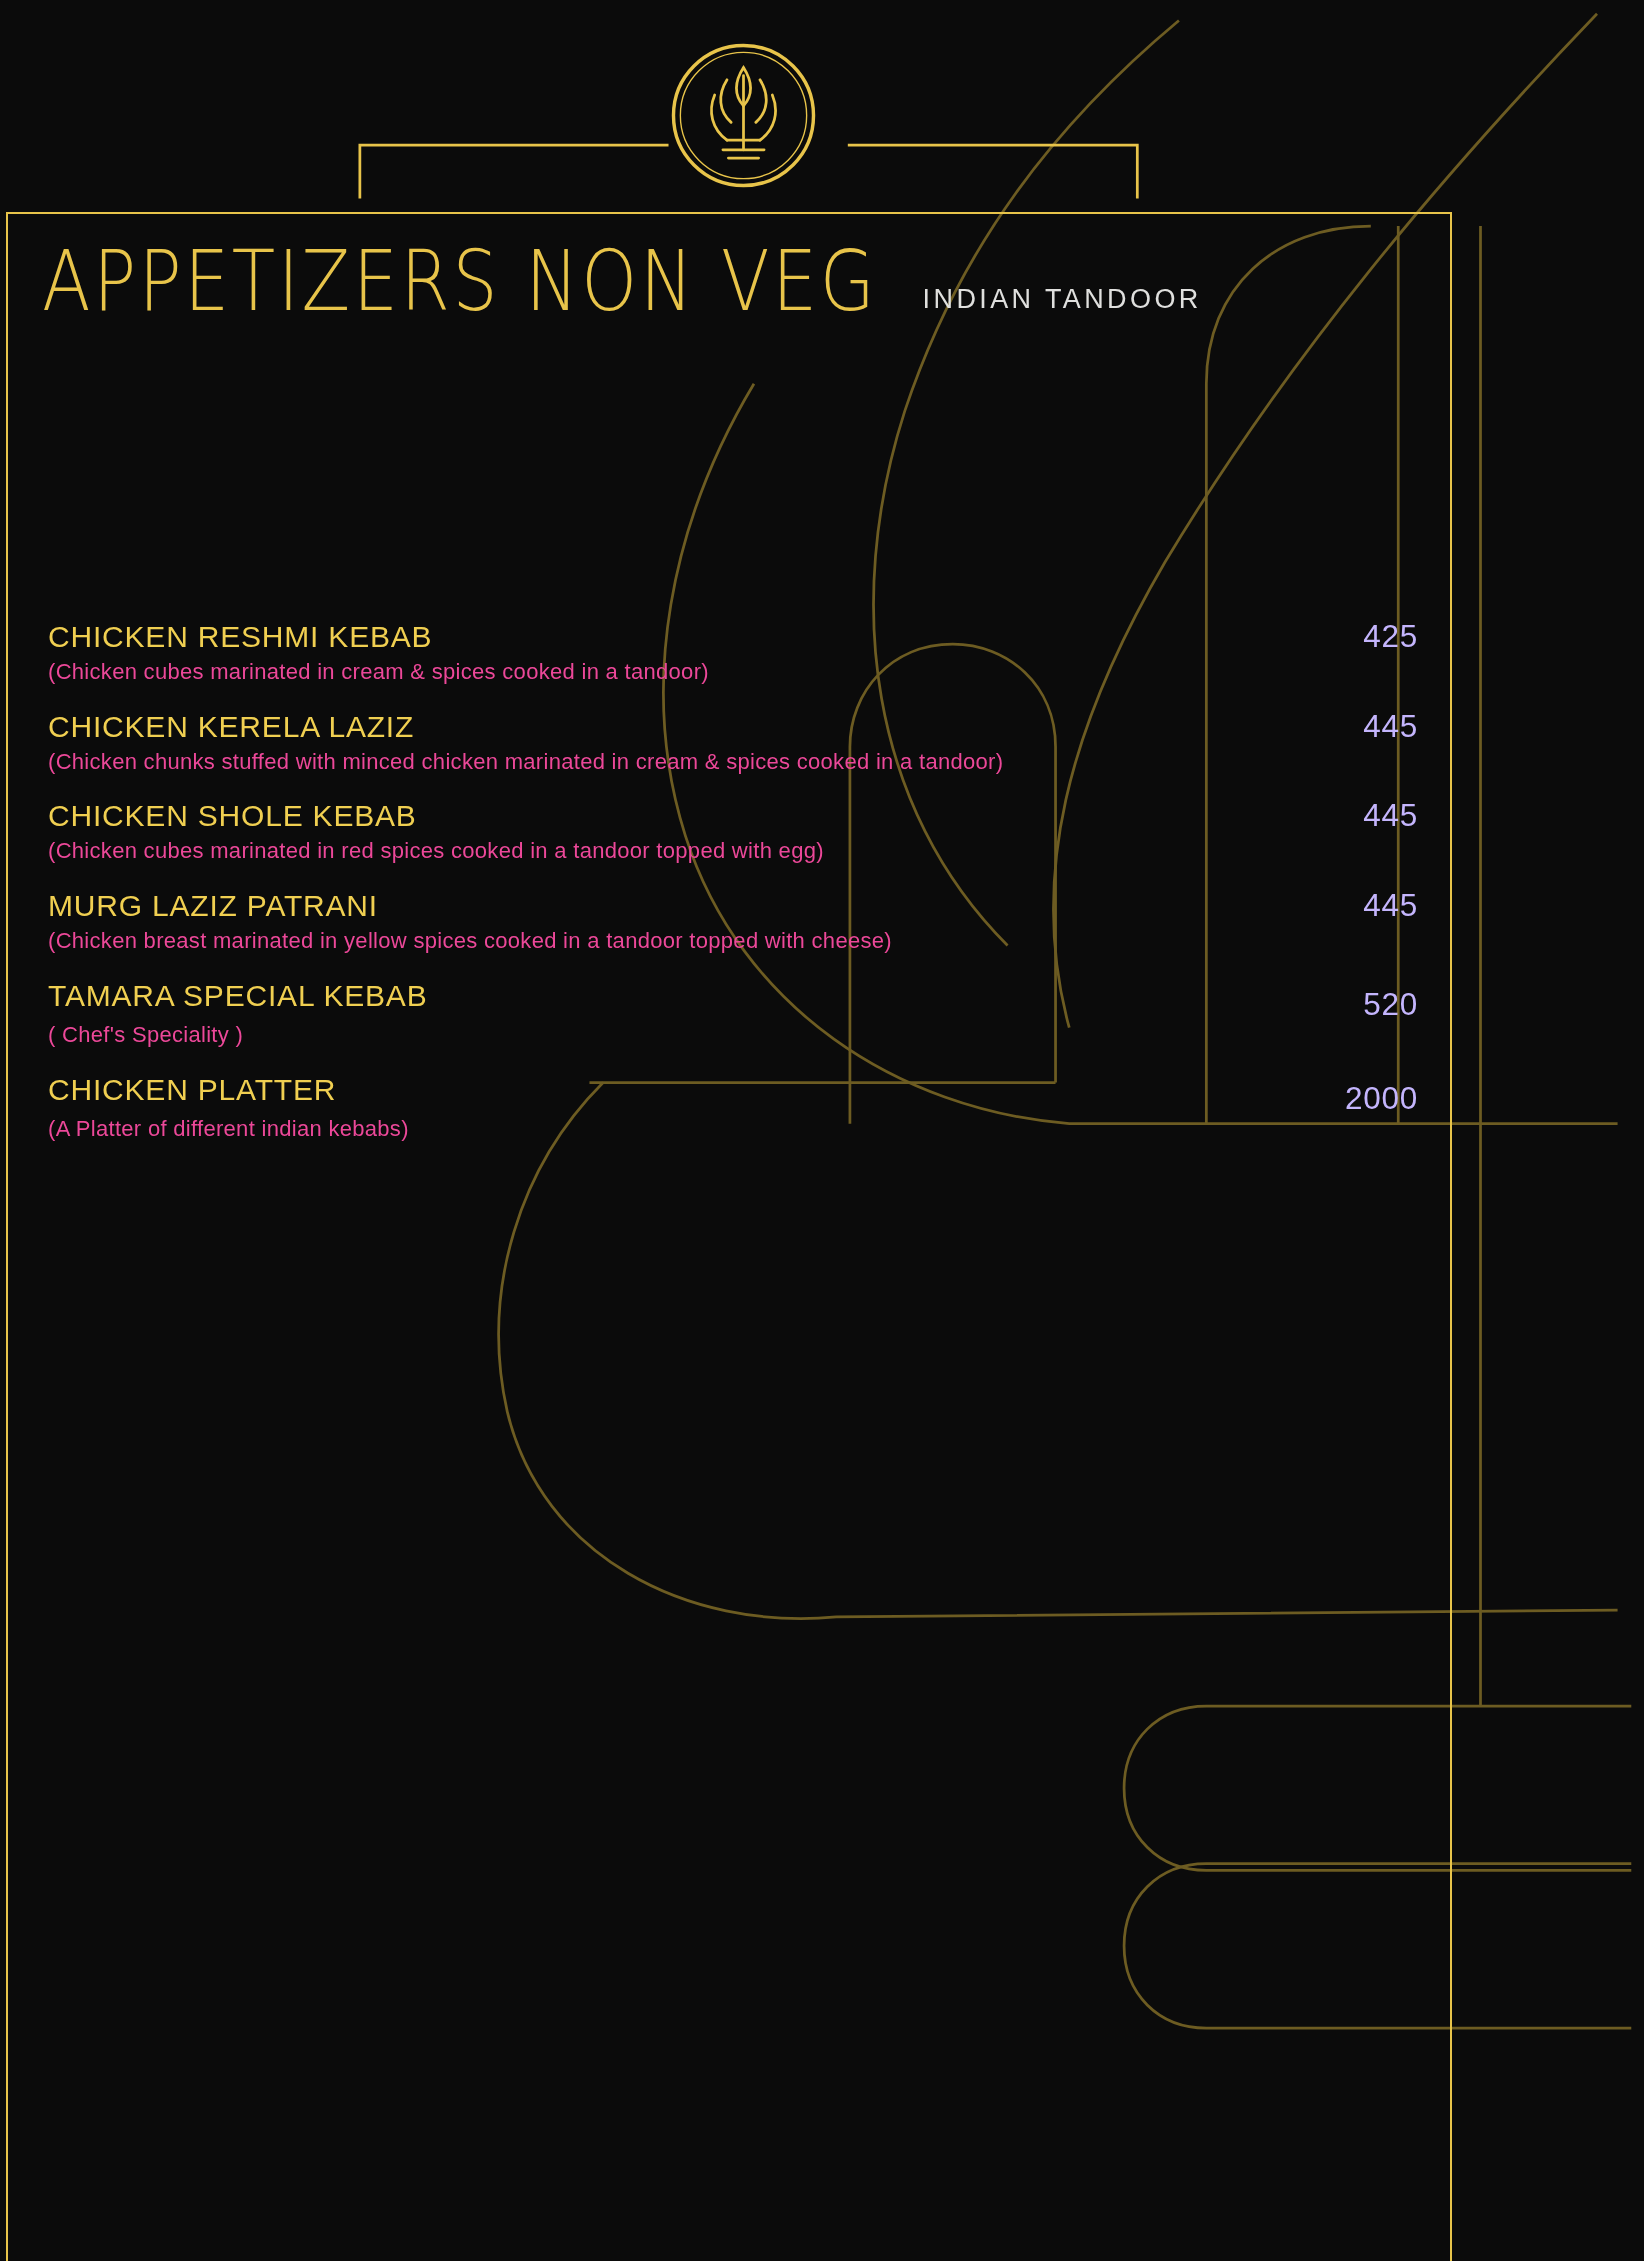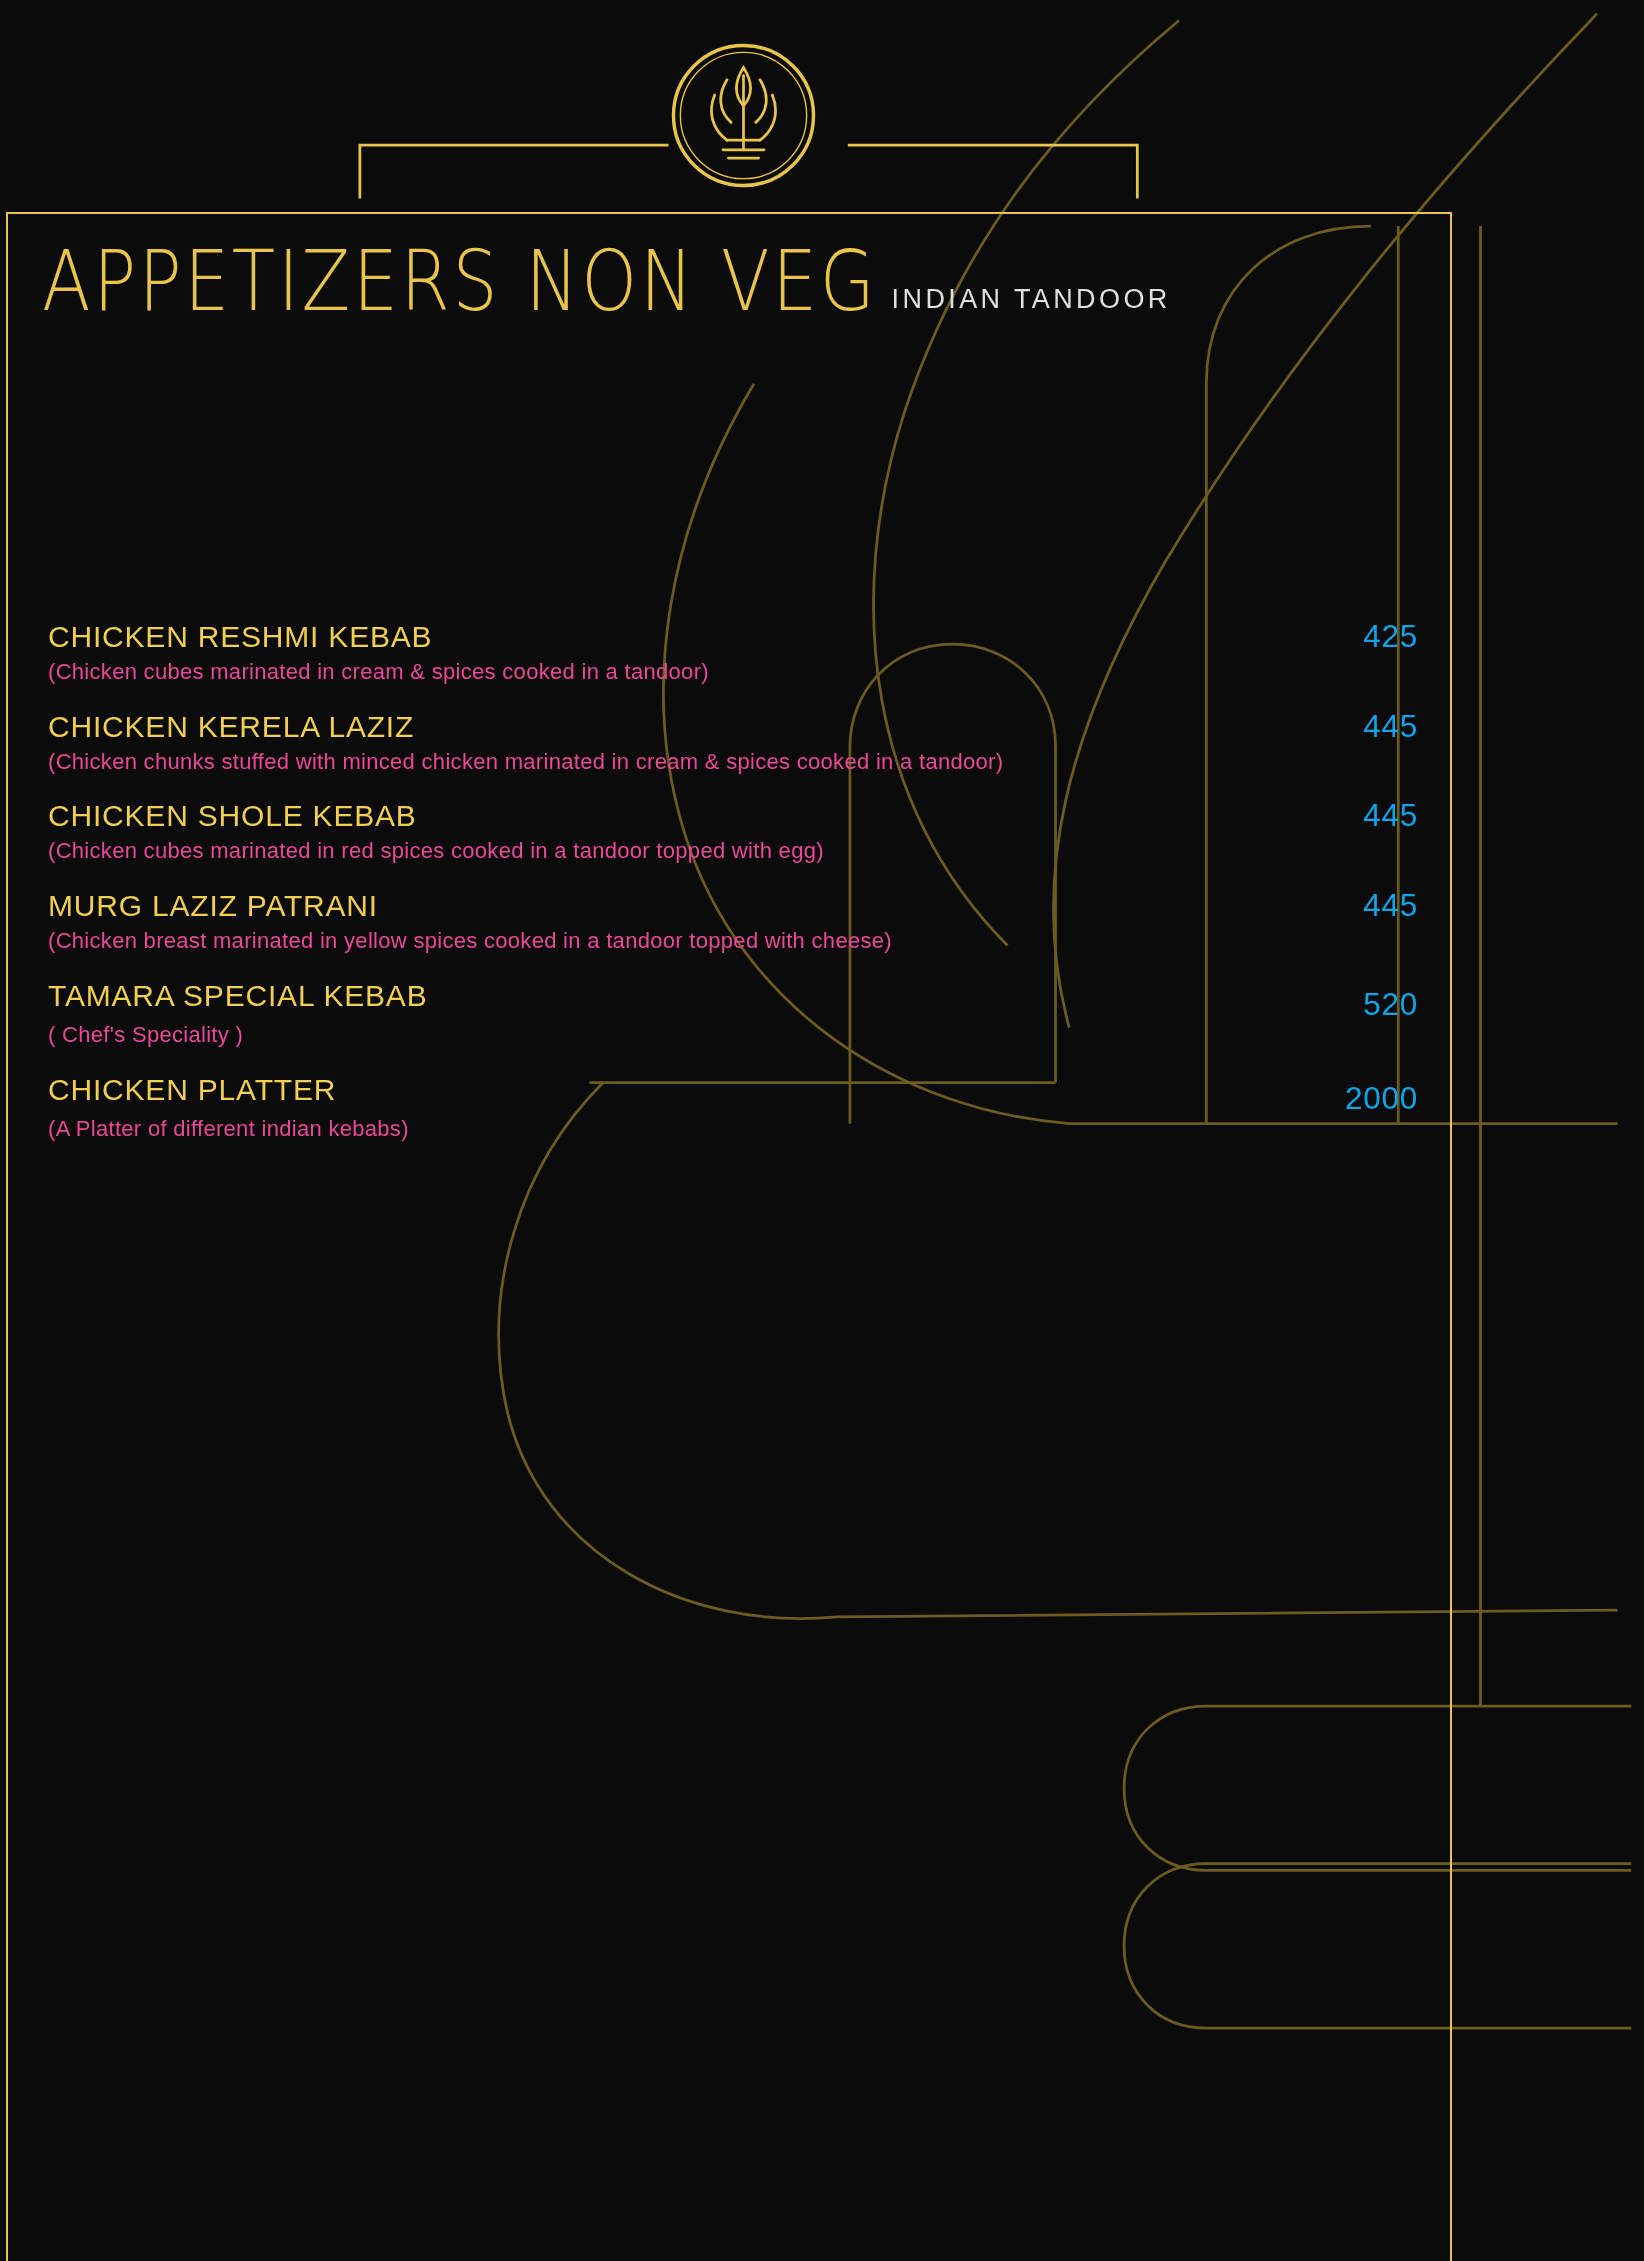--- a/index.html
+++ b/index.html
@@ -66,21 +66,21 @@
     font-size: 71px;
     letter-spacing: 2.7px;
     color: #e8c44a;
     font-weight: 300;
     line-height: 1;
     white-space: nowrap;
     transform: scaleY(1.18);
     transform-origin: left bottom;
   }
   #section-subtitle {
-    margin-left: 14px;
+    margin-left: 45px;
     font-size: 27px;
     letter-spacing: 3.4px;
     color: #e0e0de;
     font-weight: 300;
     white-space: nowrap;
     position: relative;
     top: -4.1px;
   }
 
   
@@ -114,21 +114,21 @@
     margin-left: 11px;
     font-size: 17px;
     letter-spacing: 1.4px;
     color: #f0cf51;
     font-weight: 400;
     white-space: nowrap;
   }
   .item-price {
     font-size: 31.5px;
     letter-spacing: 0.7px;
-    color: #0ea5e9;
+    color: #c4b5fd;
     font-weight: 400;
     white-space: nowrap;
     margin-left: 27px;
   }
   .item-desc {
     margin-top: 4.1px;
     font-size: 22px;
     letter-spacing: 0.3px;
     color: #ec4899;
     font-weight: 300;

